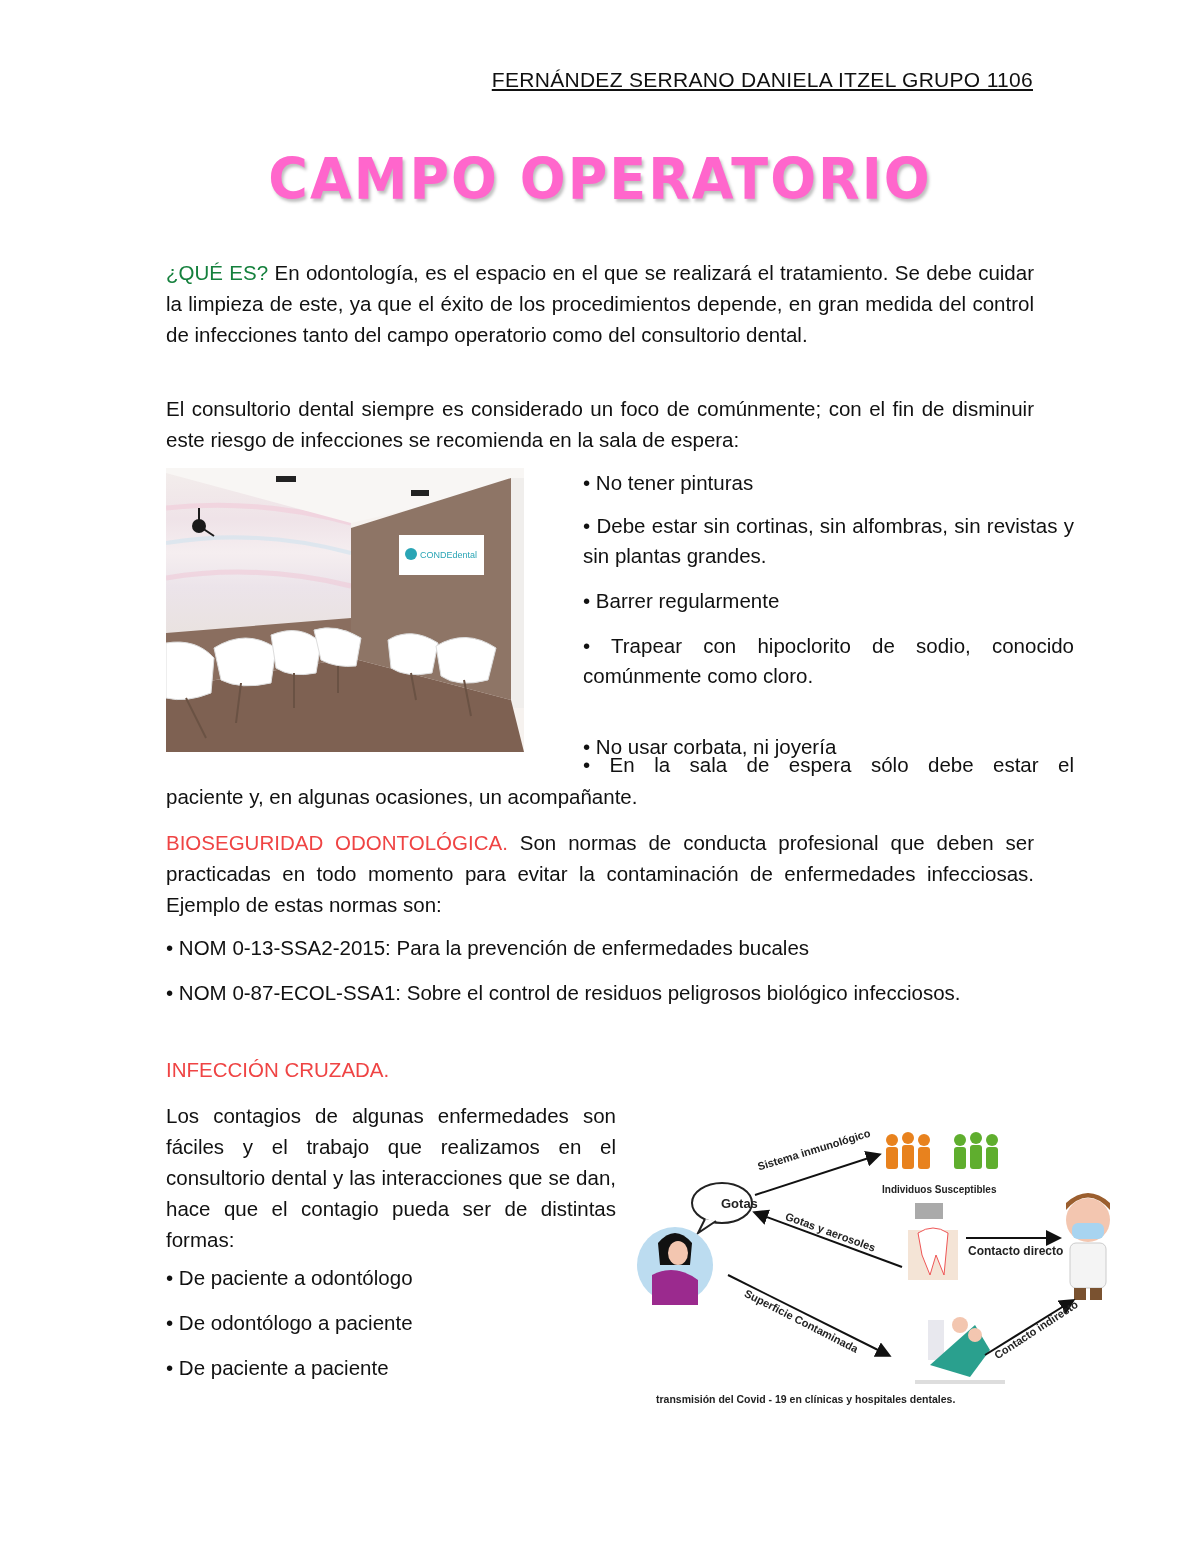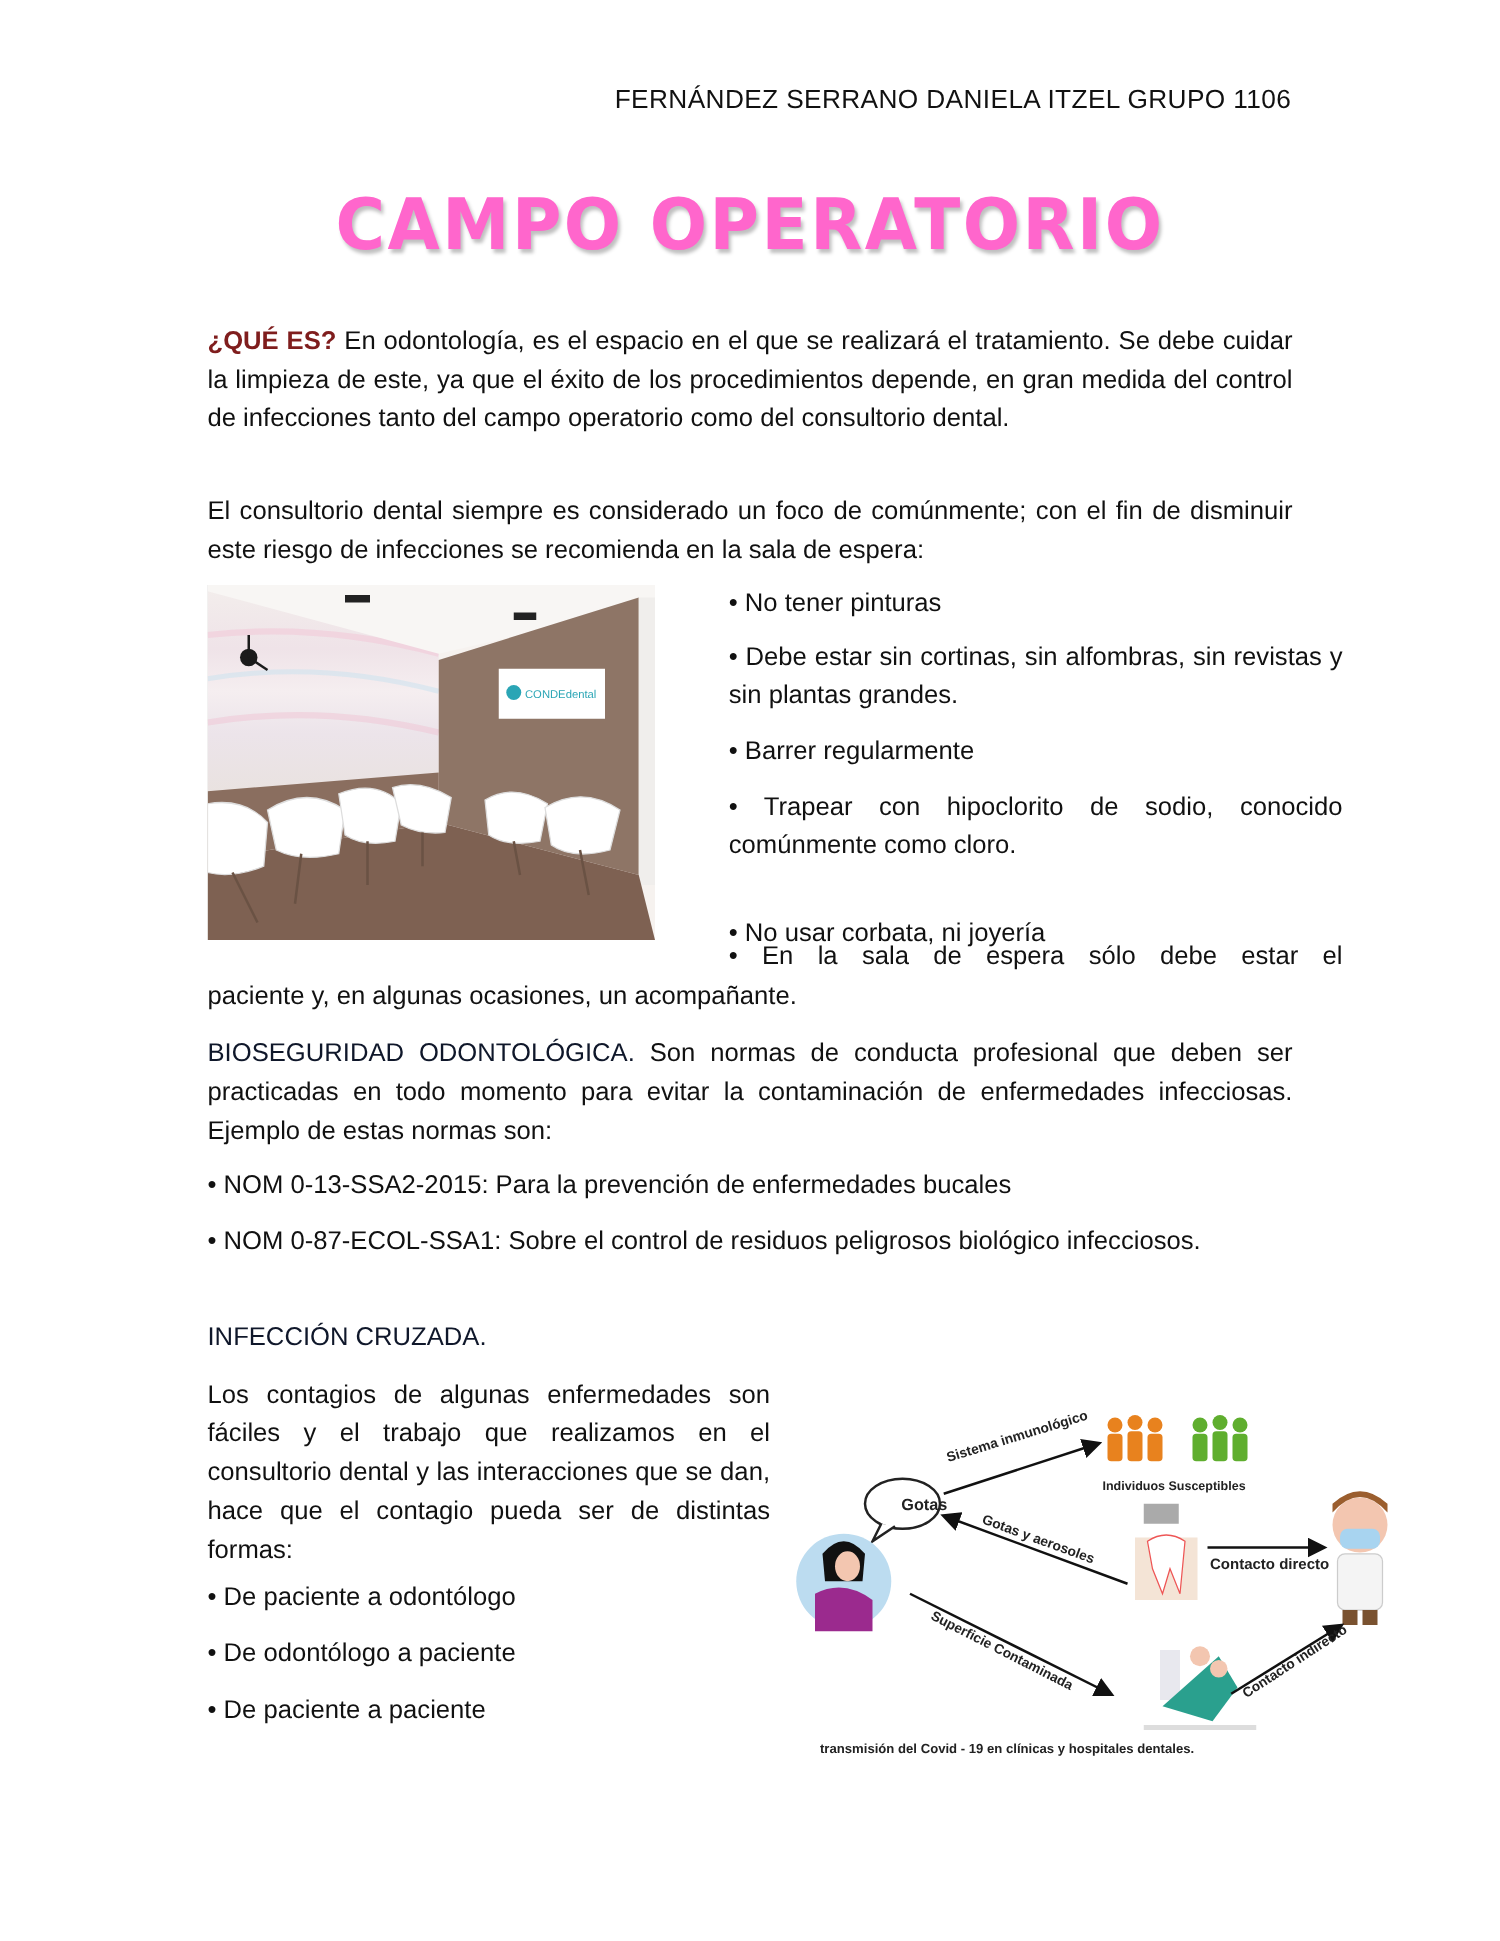--- a/index.html
+++ b/index.html
@@ -1,27 +1,27 @@
 <!DOCTYPE html>
 <html><head>
 <meta charset="utf-8">
 <style>
   * { box-sizing: border-box; margin: 0; padding: 0; }
   html, body { width: 1200px; height: 1553px; background: #ffffff; overflow: hidden; }
   body { font-family: "Liberation Sans", sans-serif; color: #111; position: relative; }
 
-  .header { position: absolute; top: 68px; right: 167px; font-size: 21px; letter-spacing: 0.3px; color: #111; }
+  .header { position: absolute; top: 68px; right: 167px; font-size: 21px; letter-spacing: 0.3px; color: #111; text-decoration: underline; }
 
   .title { position: absolute; top: 148px; left: 0; width: 1200px; text-align: center;
     font-family: "DejaVu Sans", sans-serif; font-weight: bold; font-size: 54px; letter-spacing: 2px;
     color: #ff66cc; text-shadow: 2px 3px 3px rgba(0,0,0,0.25); transform: scaleY(1.05); }
 
   .p { position: absolute; left: 166px; width: 868px; font-size: 20.5px; line-height: 31px; text-align: justify; text-align-last: left; }
-  .pink { color: #0f172a; }
-  .pink-soft { color: #7f1d1d; font-weight: bold; }
+  .pink { color: #ef4444; }
+  .pink-soft { color: #15803d; }
 
   .photo { position: absolute; left: 166px; top: 468px; width: 358px; height: 284px; overflow: hidden; background: #e5e5e5; }
 
   .bullets-right { position: absolute; left: 543px; width: 491px; font-size: 20.5px; line-height: 30px; text-align: justify; text-align-last: left; margin-left: 40px; }
 
   .diagram { position: absolute; left: 630px; top: 1115px; width: 490px; height: 300px; }
   .dlabel { position: absolute; font-size: 11px; font-weight: bold; color: #222; white-space: nowrap; }
 </style>
 </head>
 <body>

